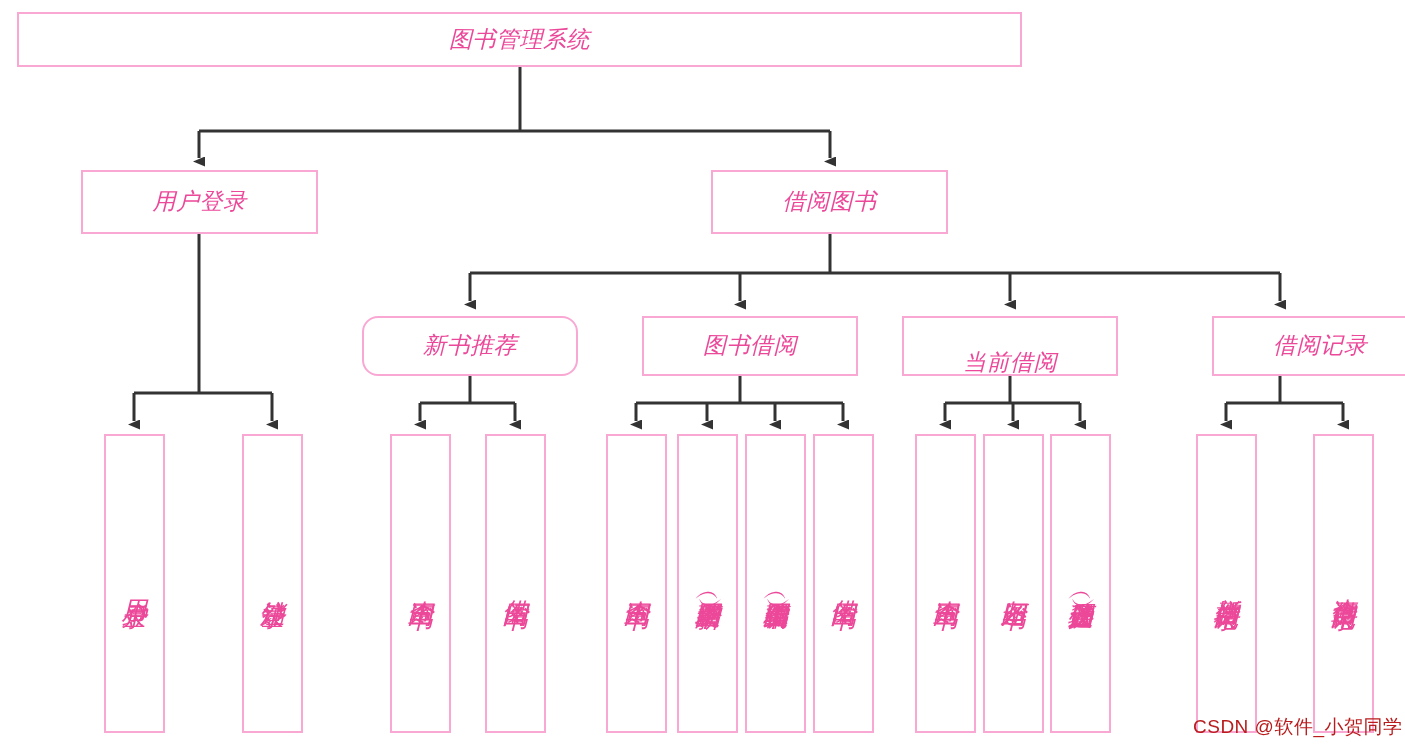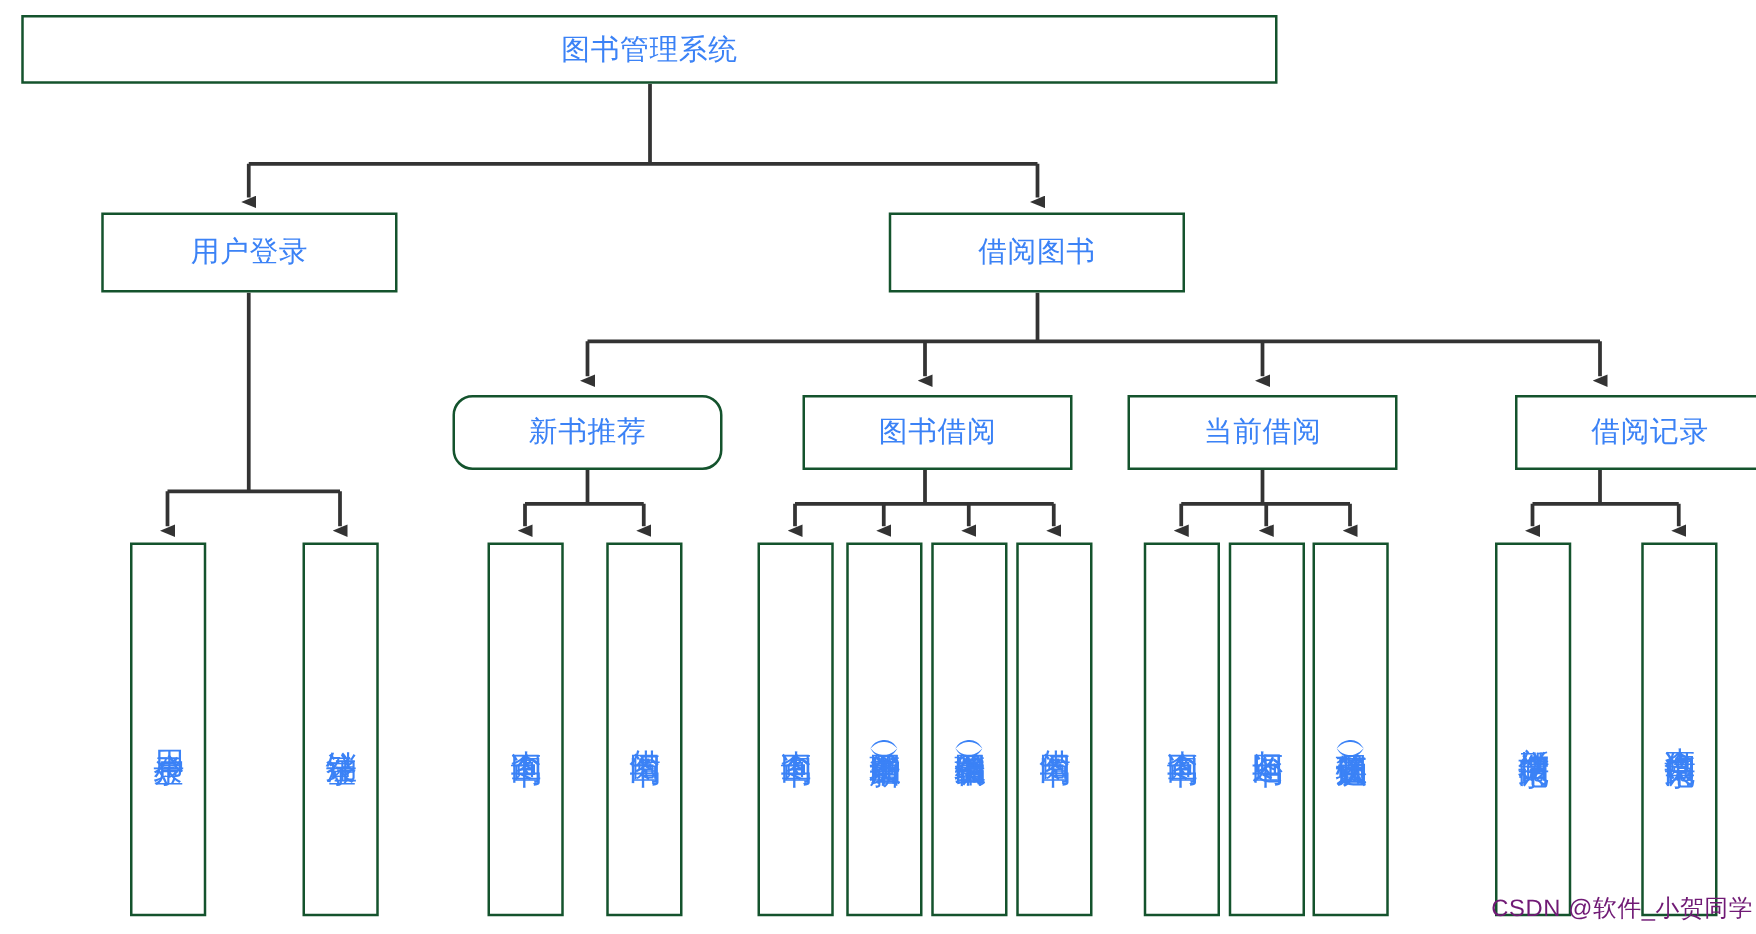--- a/index.html
+++ b/index.html
@@ -22,25 +22,26 @@
     left: 0;
     top: 0;
     width: 1405px;
     height: 747px;
     pointer-events: none;
   }
   .node {
     position: absolute;
     box-sizing: border-box;
     background: #ffffff;
-    border: 2px solid #14532d;
+    border: 2px solid #f9a8d4;
     display: flex;
     align-items: center;
     justify-content: center;
-    color: #3b82f6;
+    color: #ec4899;
+    font-style: italic;
   }
   .node-label {
     display: block;
     text-align: center;
     line-height: 1.02;
     letter-spacing: 0.5px;
     white-space: nowrap;
   }
   .h-node .node-label {
     font-size: 23px;
@@ -56,21 +57,21 @@
     line-height: 1.12;
     letter-spacing: 2px;
   }
   .v-node.tight .node-label {
     font-size: 25px;
     letter-spacing: 0px;
     line-height: 1.05;
   }
   .watermark {
     position: absolute;
-    color: #701a75;
+    color: #b91c1c;
     font-size: 19px;
     letter-spacing: 0.5px;
     white-space: nowrap;
     font-family: "Liberation Sans", "DejaVu Sans", sans-serif;
   }
 </style>
 </head>
 <body>
 
 <div id="canvas">
@@ -135,21 +136,21 @@
   <div class="node h-node" style="left:711px; top:170px; width:237px; height:64px;">
     <span class="node-label">借阅图书</span>
   </div>
 
   <div class="node h-node" style="left:362px; top:316px; width:216px; height:60px;border-radius:16px;">
     <span class="node-label">新书推荐</span>
   </div>
   <div class="node h-node" style="left:642px; top:316px; width:216px; height:60px;">
     <span class="node-label">图书借阅</span>
   </div>
-  <div class="node h-node" style="left:902px; top:316px; width:216px; height:60px;">
+  <div class="node h-node" style="left:902px; top:316px; width:216px; height:60px;align-items:flex-end;">
     <span class="node-label">当前借阅</span>
   </div>
   <div class="node h-node" style="left:1172px; top:316px; width:216px; height:60px;margin-left:40px;">
     <span class="node-label">借阅记录</span>
   </div>
 
   <div class="node v-node" style="left:104px; top:434px; width:61px; height:299px;">
     <span class="node-label">用户登录</span>
   </div>
   <div class="node v-node" style="left:242px; top:434px; width:61px; height:299px;">

